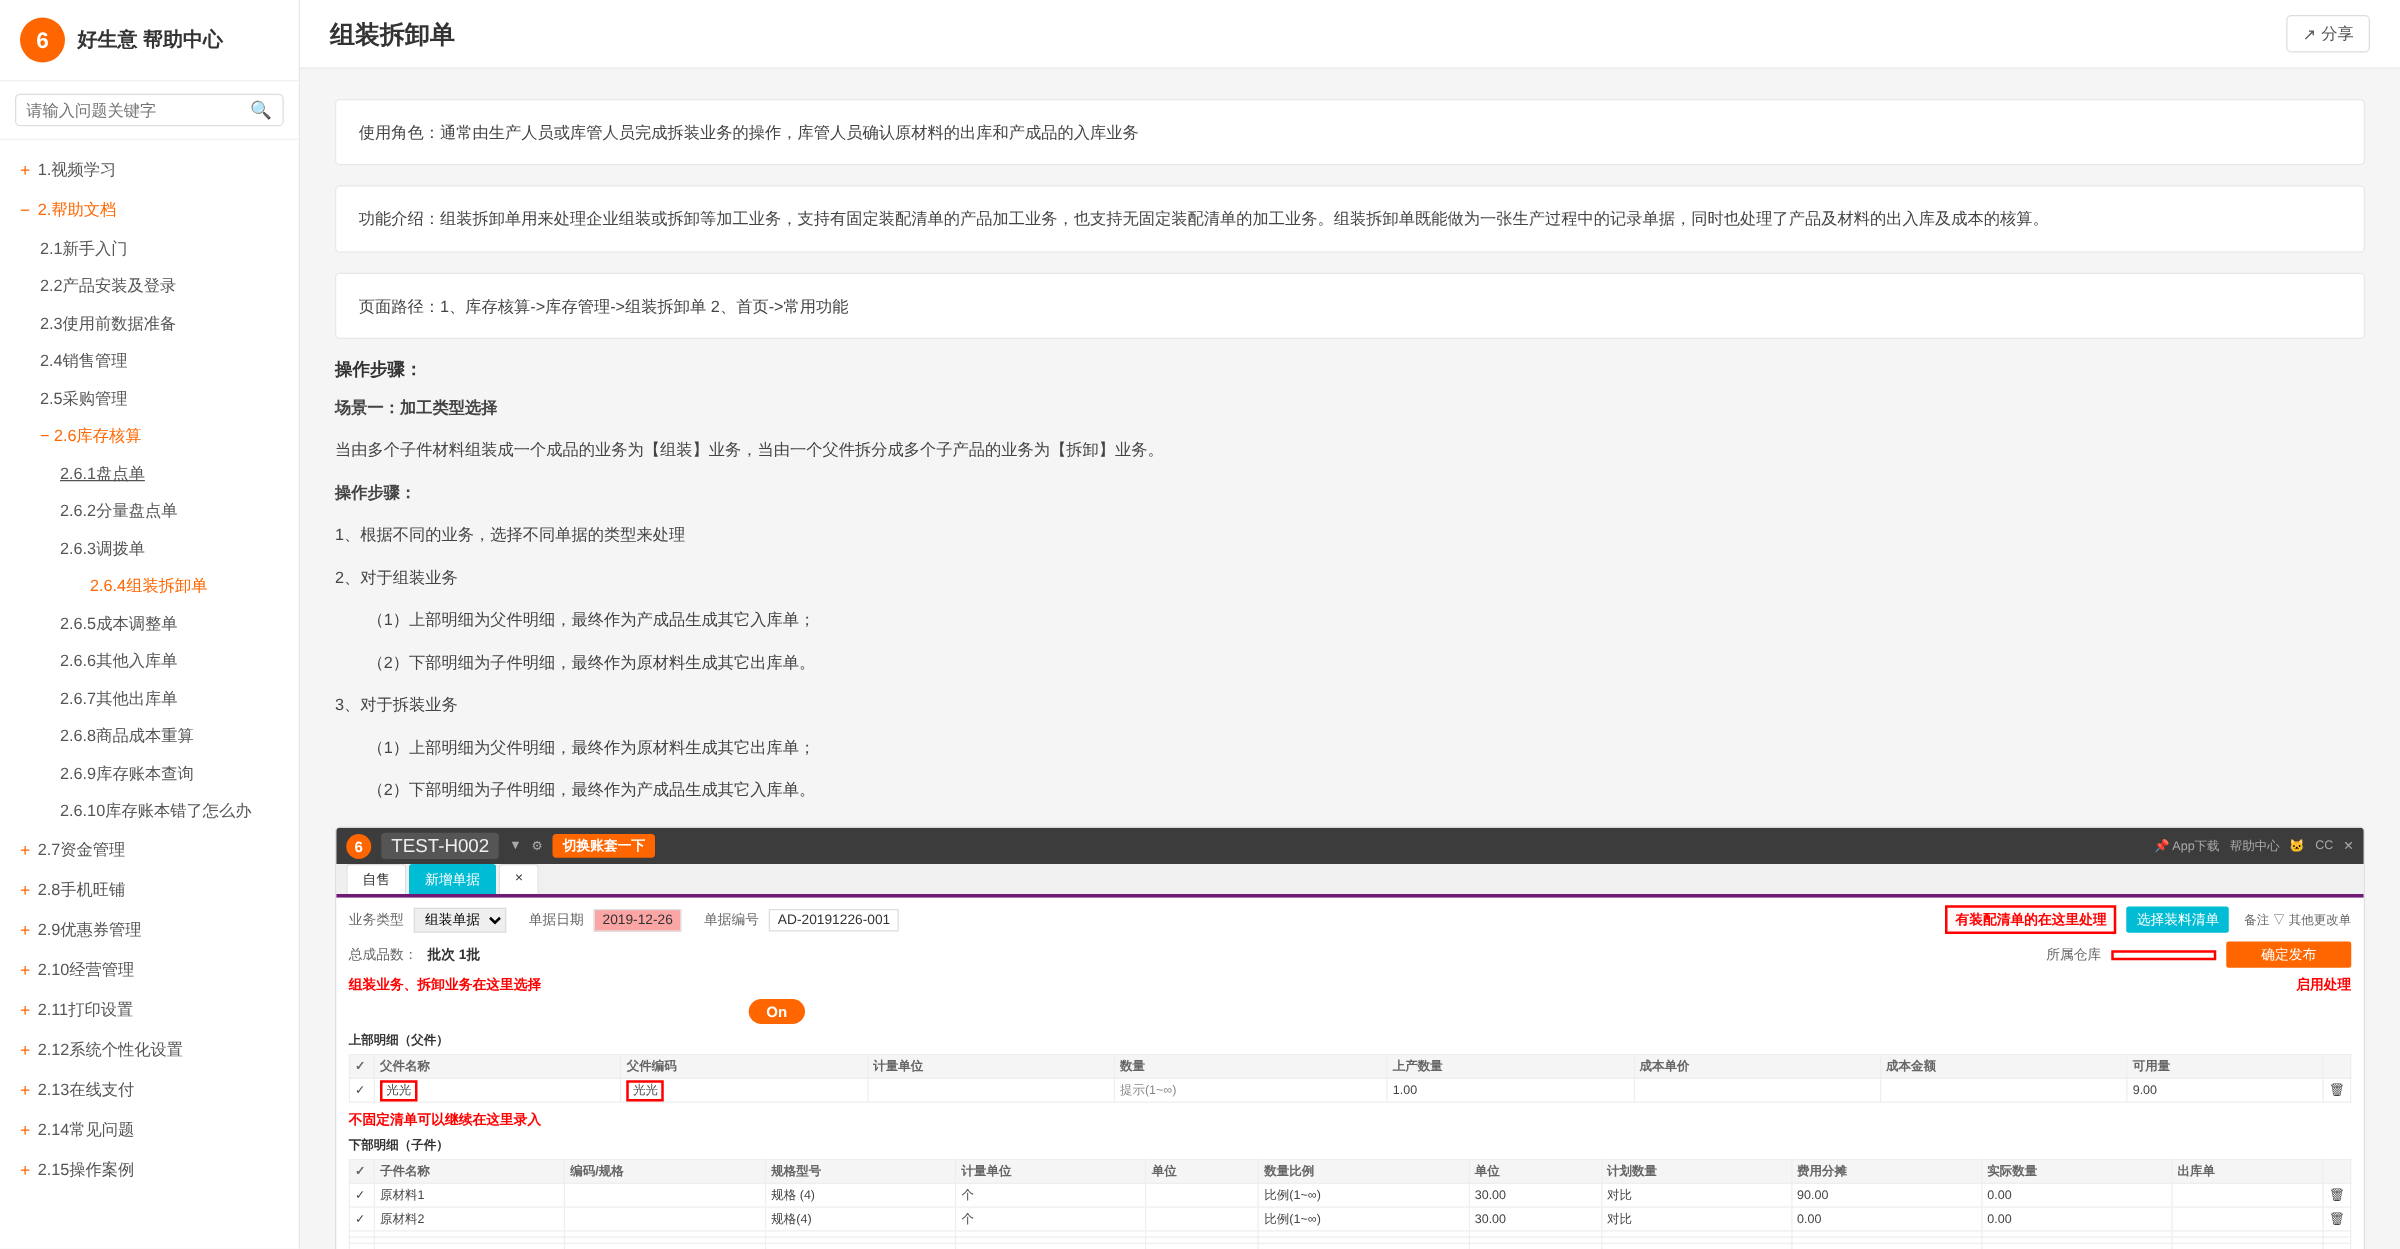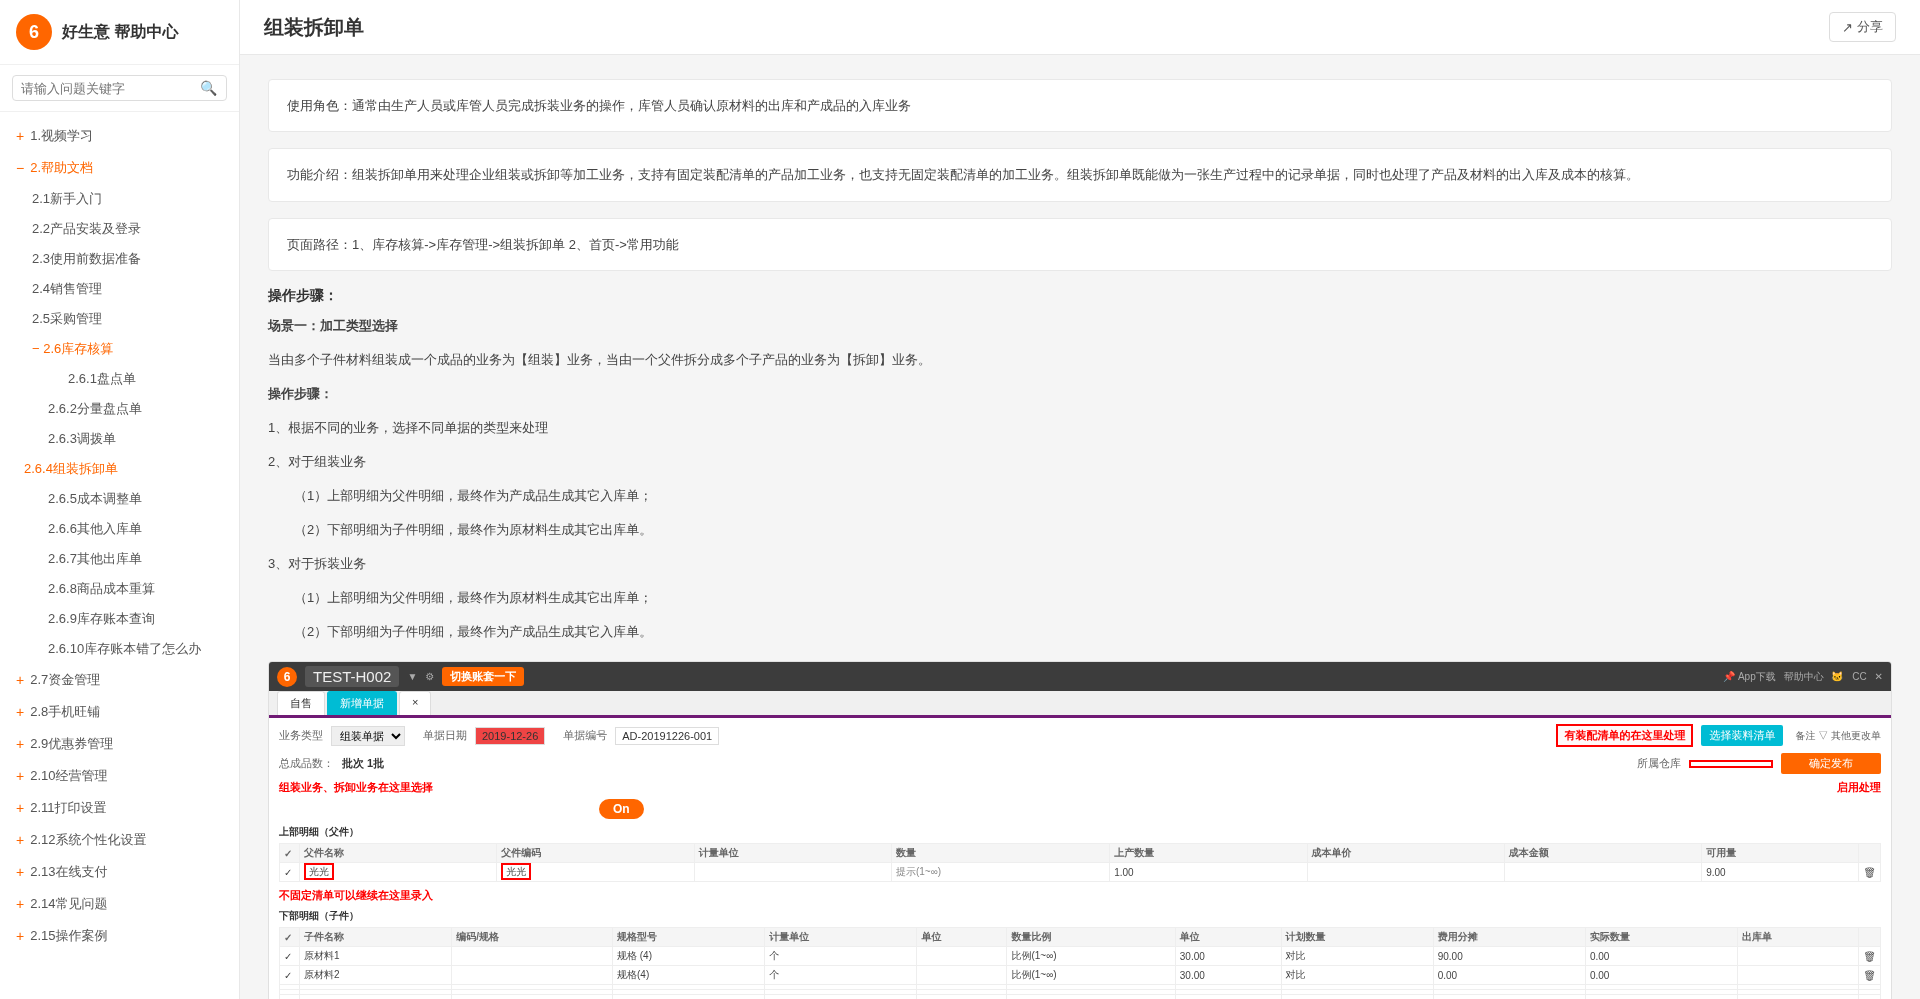--- a/index.html
+++ b/index.html
@@ -211,30 +211,30 @@
     <div class="nav-subitem">
       <span>2.4销售管理</span>
     </div>
     <div class="nav-subitem">
       <span>2.5采购管理</span>
     </div>
     <div class="nav-subitem active" style="color:#f60;">
       <span>−</span>
       <span>2.6库存核算</span>
     </div>
-    <div class="nav-subitem" style="padding-left:68px;">
+    <div class="nav-subitem" style="padding-left:48px;text-decoration:underline;">
       <span>2.6.1盘点单</span>
     </div>
     <div class="nav-subitem" style="padding-left:48px;">
       <span>2.6.2分量盘点单</span>
     </div>
     <div class="nav-subitem" style="padding-left:48px;">
       <span>2.6.3调拨单</span>
     </div>
-    <div class="nav-subitem active" style="padding-left:24px; color:#f60;">
+    <div class="nav-subitem active" style="padding-left:72px; color:#f60;">
       <span>2.6.4组装拆卸单</span>
     </div>
     <div class="nav-subitem" style="padding-left:48px;">
       <span>2.6.5成本调整单</span>
     </div>
     <div class="nav-subitem" style="padding-left:48px;">
       <span>2.6.6其他入库单</span>
     </div>
     <div class="nav-subitem" style="padding-left:48px;">
       <span>2.6.7其他出库单</span>
@@ -359,21 +359,21 @@
 
       <div style="background:#fff; padding:6px 10px;">
 
         <div style="display:flex; align-items:center; gap:8px; margin-bottom:6px; flex-wrap:wrap;">
           <span style="color:#666; font-size:11px;">业务类型</span>
           <select style="font-size:11px; padding:2px 4px; border:1px solid #ddd;">
             <option>组装单据</option>
             <option>拆卸单据</option>
           </select>
           <span style="color:#666; font-size:11px; margin-left:10px;">单据日期</span>
-          <span style="border:1px solid #ddd; padding:2px 6px; font-size:11px; background:#ef4444;">2019-12-26</span>
+          <span style="border:1px solid #ddd; padding:2px 6px; font-size:11px; background:#fca5a5;">2019-12-26</span>
           <span style="color:#666; font-size:11px; margin-left:10px;text-align:right;">单据编号</span>
           <span style="border:1px solid #ddd; padding:2px 6px; font-size:11px; background:#fff;">AD-20191226-001</span>
           <span style="flex:1;"></span>
 
           <span style="border:2px solid #f00; padding:2px 6px; font-size:11px; color:#f00; font-weight:bold; background:#fff9f9;margin-left:42px;">有装配清单的在这里处理</span>
           <span style="background:#00bcd4; color:#fff; padding:3px 8px; font-size:11px; border-radius:2px; cursor:pointer;">选择装料清单</span>
           <span style="color:#666; font-size:10px; margin-left:4px;">备注 ▽ 其他更改单</span>
         </div>
 
         <div style="display:flex; align-items:center; gap:8px; margin-bottom:6px;">

